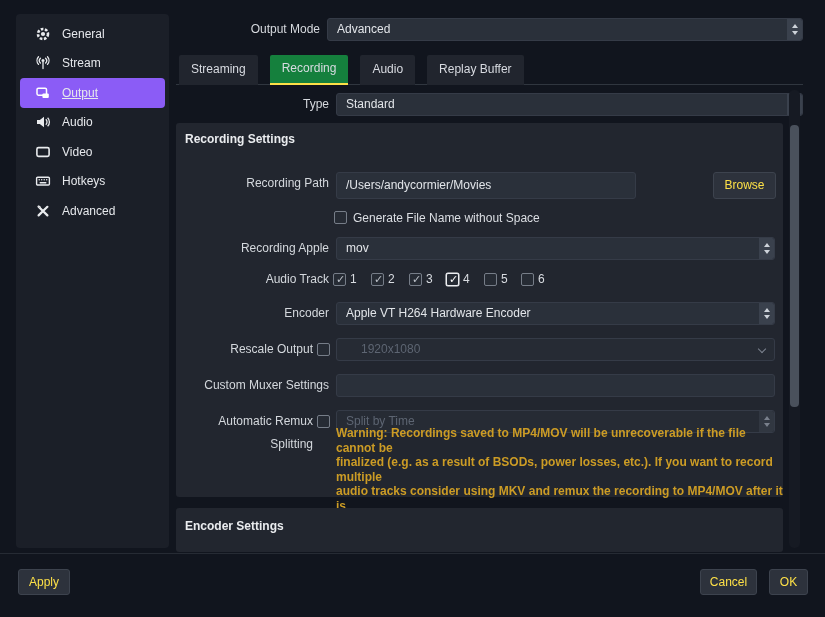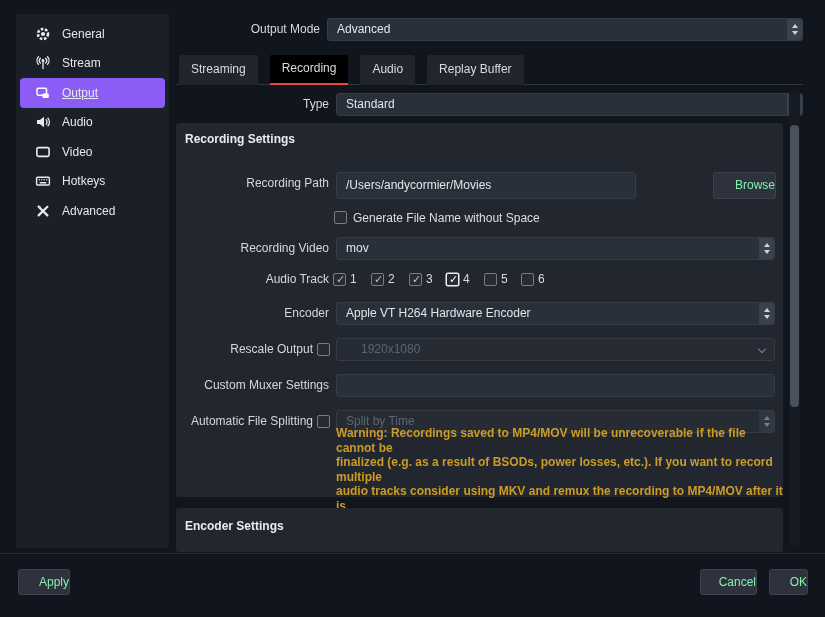--- a/index.html
+++ b/index.html
@@ -22,29 +22,29 @@
   .spin{position:absolute;right:0;top:0;bottom:0;width:15px;background:#3a414d;border-radius:0 2px 2px 0;display:flex;flex-direction:column;align-items:center;justify-content:center;gap:3px;}
   .combo.disabled .spin{background:#313741;}
   .tri-up{width:0;height:0;border-left:3.5px solid transparent;border-right:3.5px solid transparent;border-bottom:4px solid #ced3da;}
   .tri-dn{width:0;height:0;border-left:3.5px solid transparent;border-right:3.5px solid transparent;border-top:4px solid #ced3da;}
   .combo.disabled .tri-up{border-bottom-color:#79808c;}
   .combo.disabled .tri-dn{border-top-color:#79808c;}
   .chev-dn{position:absolute;right:9px;top:7px;width:6px;height:6px;border-right:1.6px solid #7b828e;border-bottom:1.6px solid #7b828e;transform:rotate(45deg);}
   
   .tabbar{position:absolute;left:179px;top:55px;height:30px;display:flex;gap:12px;}
   .tab{height:30px;line-height:28px;padding:0 12px;background:#21252e;color:#d8dbe1;border-radius:2px 2px 0 0;cursor:default;}
-  .tab.selected{background:#000000;border-bottom:2px solid #ef4444;line-height:26px;}
+  .tab.selected{background:#15803d;border-bottom:2px solid #fde047;line-height:26px;}
   .tab-divider{position:absolute;left:176px;top:84px;width:627px;height:1px;background:#30363f;}
   
   .panel{position:absolute;left:176px;width:607px;background:#22262f;border-radius:3px;}
   .panel-title{position:absolute;left:9px;font-weight:bold;color:#eaecef;}
   .prow{position:absolute;left:0;width:100%;height:23px;margin-top:18px;}
   .plbl{position:absolute;left:0;width:153px;text-align:right;color:#d4d8dd;line-height:23px;}
   .textinput{position:absolute;background:#2a303a;border:1px solid #353b47;border-radius:3px;color:#e2e5e9;padding:0 9px;line-height:25px;height:27px;}
-  .btn{background:#2d323c;border:1px solid #3d434e;border-radius:3px;color:#86efac;text-align:right;cursor:default;}
+  .btn{background:#2d323c;border:1px solid #3d434e;border-radius:3px;color:#fde047;text-align:center;cursor:default;}
   
   .checkbox{display:inline-block;width:13px;height:13px;background:#262b34;border:1px solid #767d88;border-radius:2px;position:relative;vertical-align:middle;}
   .checkbox .check{position:absolute;left:0;top:-1px;width:13px;text-align:center;font-size:11px;line-height:13px;color:#bcc1c8;font-family:"DejaVu Sans",sans-serif;}
   .checkbox.focused{border:1px solid #edeff2;box-shadow:0 0 0 0.5px #edeff2;}
   .checkbox.focused .check{color:#ffffff;font-weight:bold;}
   .track{display:inline-flex;align-items:center;gap:4px;margin-right:0;}
   .tnum{color:#d9dce1;}
   
   .warning{position:absolute;left:160px;width:448px;color:#cc9c25;font-weight:bold;line-height:14.6px;}
   .warning span{display:block;}
@@ -166,21 +166,21 @@
     </div>
 
     <div class="prow" style="top:70px;height:15px;">
       <span class="checkbox" style="position:absolute;left:158px;top:0;">
           <span class="check"></span>
         </span>
       <span style="position:absolute;left:177px;top:0;line-height:15px;">Generate File Name without Space</span>
     </div>
 
     <div class="prow" style="top:96px;">
-      <div class="plbl">Recording Video</div>
+      <div class="plbl">Recording Apple</div>
       <div class="combo" style="left:160px;top:0;width:439px;">
         <span>mov</span>
         <span class="spin">
             <span class="tri-up"></span>
             <span class="tri-dn"></span>
           </span>
       </div>
     </div>
 
     <div class="prow" style="top:131px;height:15px;">
@@ -244,21 +244,21 @@
         <span class="chev-dn"></span>
       </div>
     </div>
 
     <div class="prow" style="top:233px;">
       <div class="plbl">Custom Muxer Settings</div>
       <div class="textinput" style="left:160px;top:0;width:439px;height:23px;line-height:21px;"></div>
     </div>
 
     <div class="prow" style="top:269px;">
-      <div class="plbl" style="width:137px;">Automatic File Splitting</div>
+      <div class="plbl" style="width:137px;">Automatic Remux Splitting</div>
       <span class="checkbox" style="position:absolute;left:141px;top:5px;">
           <span class="check"></span>
         </span>
       <div class="combo disabled" style="left:160px;top:0;width:439px;">
         <span>Split by Time</span>
         <span class="spin">
             <span class="tri-up"></span>
             <span class="tri-dn"></span>
           </span>
       </div>

